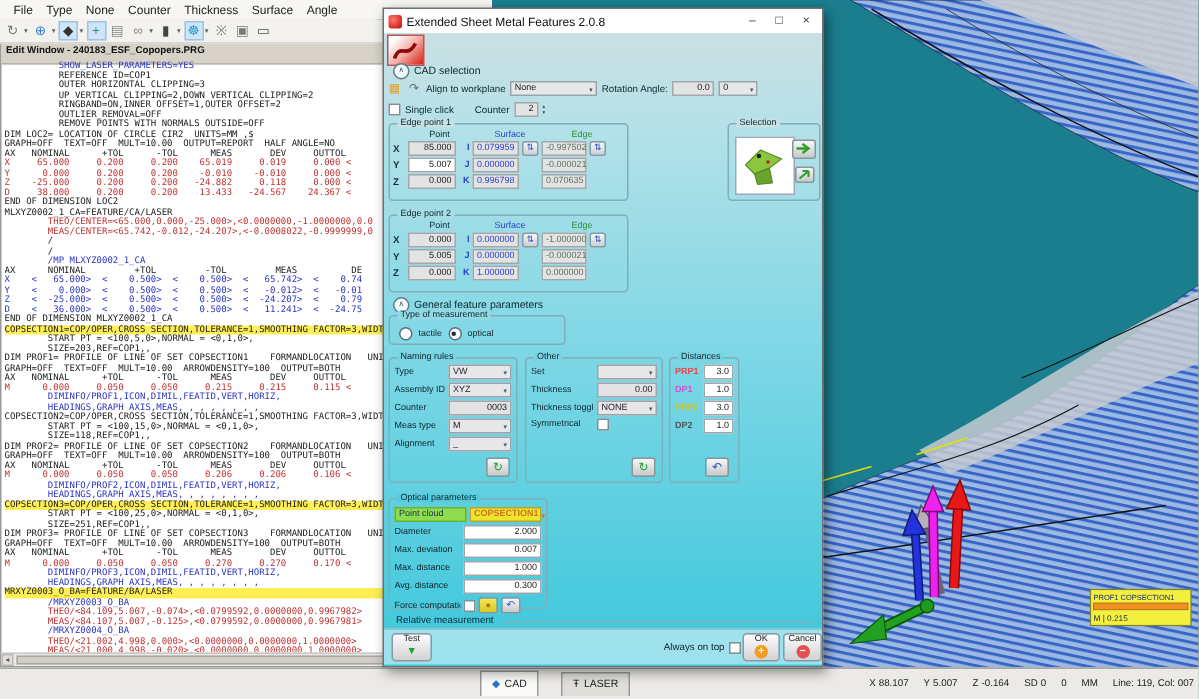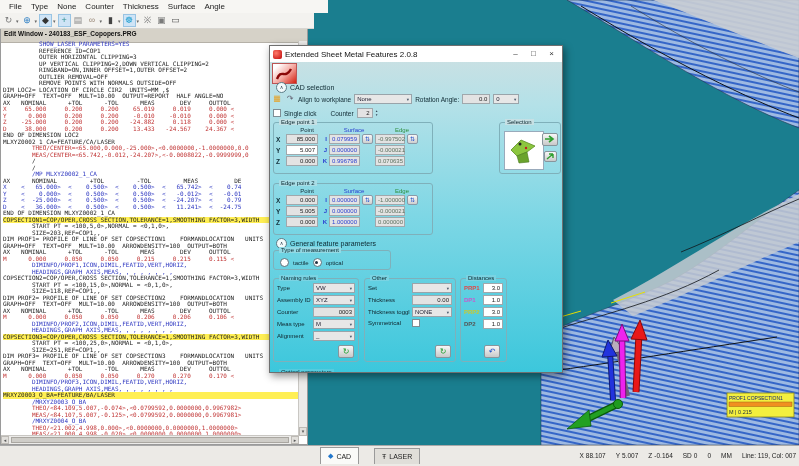--- a/index.html
+++ b/index.html
@@ -38,23 +38,23 @@
   .bottombar{position:absolute;left:0;top:445px;width:799px;height:21px;background:#eceae6;
     border-top:1px solid #a8a8a8;z-index:6;}
   .tab{position:absolute;top:2px;height:16px;display:flex;align-items:center;gap:3px;padding:0 7px;
     font-size:7px;color:#222;border:1px solid #9a9a9a;border-bottom:none;background:#e0ded9;box-sizing:border-box;}
   .tab.active{background:#fafaf8;top:1px;height:17px;}
   .tab-ico{font-size:7px;}
   .status{position:absolute;right:3px;top:6px;display:flex;gap:10px;font-size:6.5px;color:#222;white-space:nowrap;}
   .status span{display:inline-block;}
   .stv{margin-left:2px;}
   
-  .dialog{position:absolute;left:269px;top:5px;width:294px;height:328px;z-index:10;
+  .dialog{position:absolute;left:255px;top:5px;width:294px;height:440px;z-index:10;
     border:1px solid #6f6f6f;box-sizing:border-box;box-shadow:2px 3px 8px rgba(0,0,0,.45);
-    background:linear-gradient(#cfe0e2,#b4e1e8 18%,#7ed7e5 52%,#3cc7dc 100%);margin-top:40px;}
+    background:linear-gradient(#cfe0e2,#b4e1e8 18%,#7ed7e5 52%,#3cc7dc 100%);}
   .dlg-title{display:flex;align-items:center;gap:3px;height:16px;background:#fff;padding:0 3px;font-size:8px;color:#111;}
   .dlg-ico{width:9px;height:9px;border-radius:2px;background:radial-gradient(circle at 35% 35%,#ff7a6a,#c00808);}
   .dlg-title-text{flex:1;white-space:nowrap;overflow:hidden;}
   .wbtn{width:15px;text-align:center;font-size:8px;color:#333;line-height:14px;}
   .dlg-body{position:absolute;left:0;top:16px;right:0;bottom:0;overflow:hidden;font-size:6.5px;color:#102a33;}
   .app-ico{position:absolute;left:2px;top:1px;width:23px;height:19px;border:1px solid #b55;
     background:linear-gradient(135deg,#ffffff 15%,#f4a8a0 55%,#d42010);}
   .sec-hdr{position:absolute;display:flex;align-items:center;gap:3px;font-size:7px;color:#0d2830;}
   .tgl{width:9px;height:9px;border:1px solid #5a7c86;border-radius:50%;font-size:5px;line-height:8px;
     text-align:center;background:#f2fafb;color:#345;}

